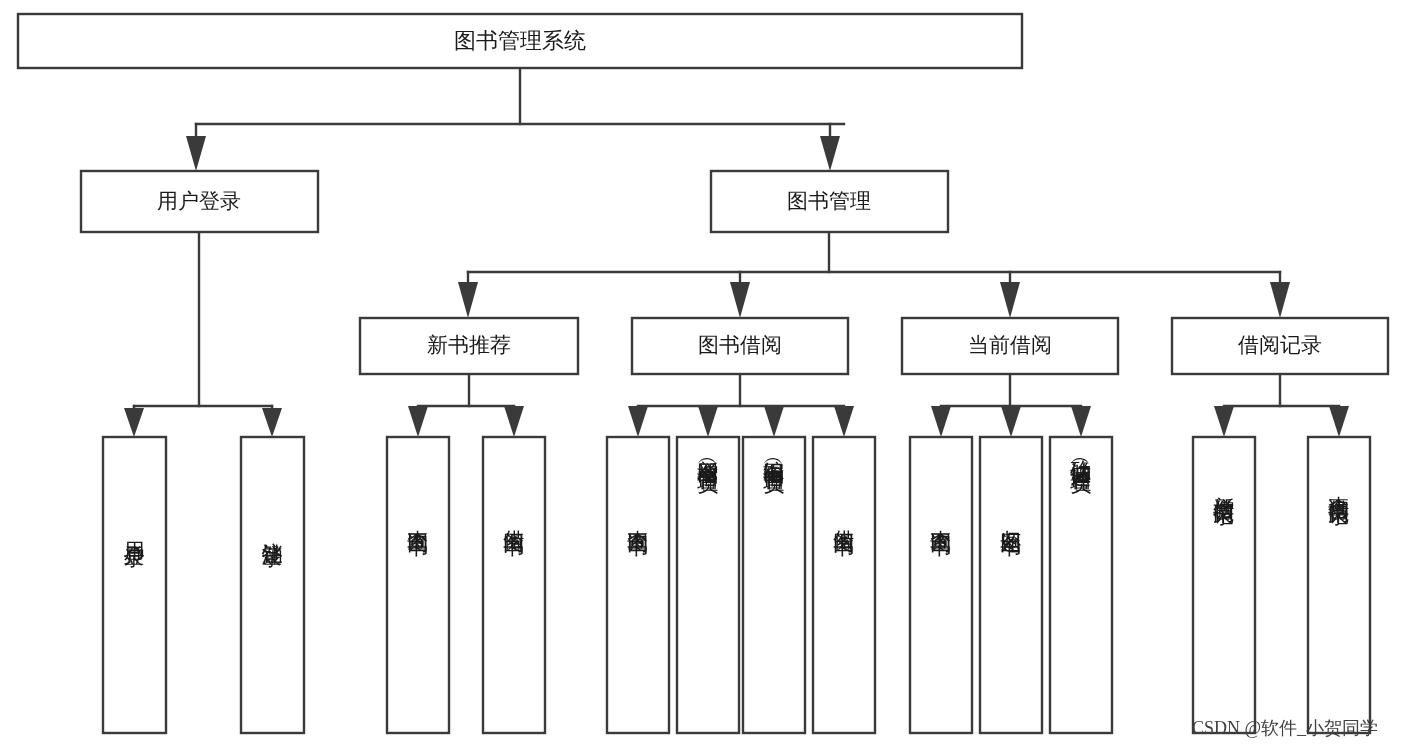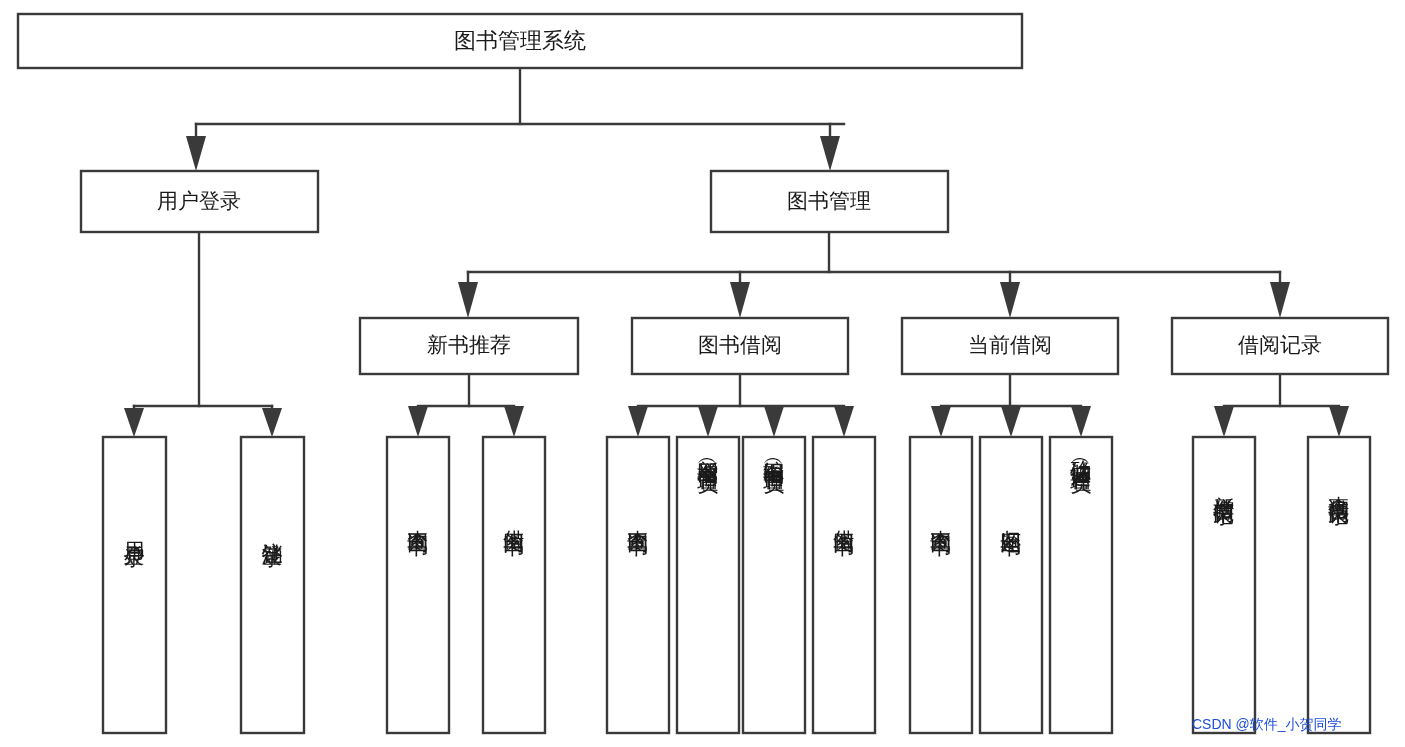--- a/index.html
+++ b/index.html
@@ -67,23 +67,23 @@
     text-orientation: upright;
     font-family: "Liberation Sans", "DejaVu Sans", sans-serif;
     font-size: 21px;
     line-height: 1.12;
     color: #1a1a1a;
     letter-spacing: 2px;
     white-space: nowrap;
   }
   .watermark {
     position: absolute;
-    font-family: Liberation Sans, sans-serif;
-    font-size: 14px;
-    color: #1d4ed8;
+    font-family: Liberation Serif, serif;
+    font-size: 18px;
+    color: #404040;
     white-space: nowrap;
     pointer-events: none;
   }
 </style>
 </head>
 <body>
 
 <div id="diagram-root">
 
   <svg class="diagram-canvas" viewBox="0 0 1405 747">

